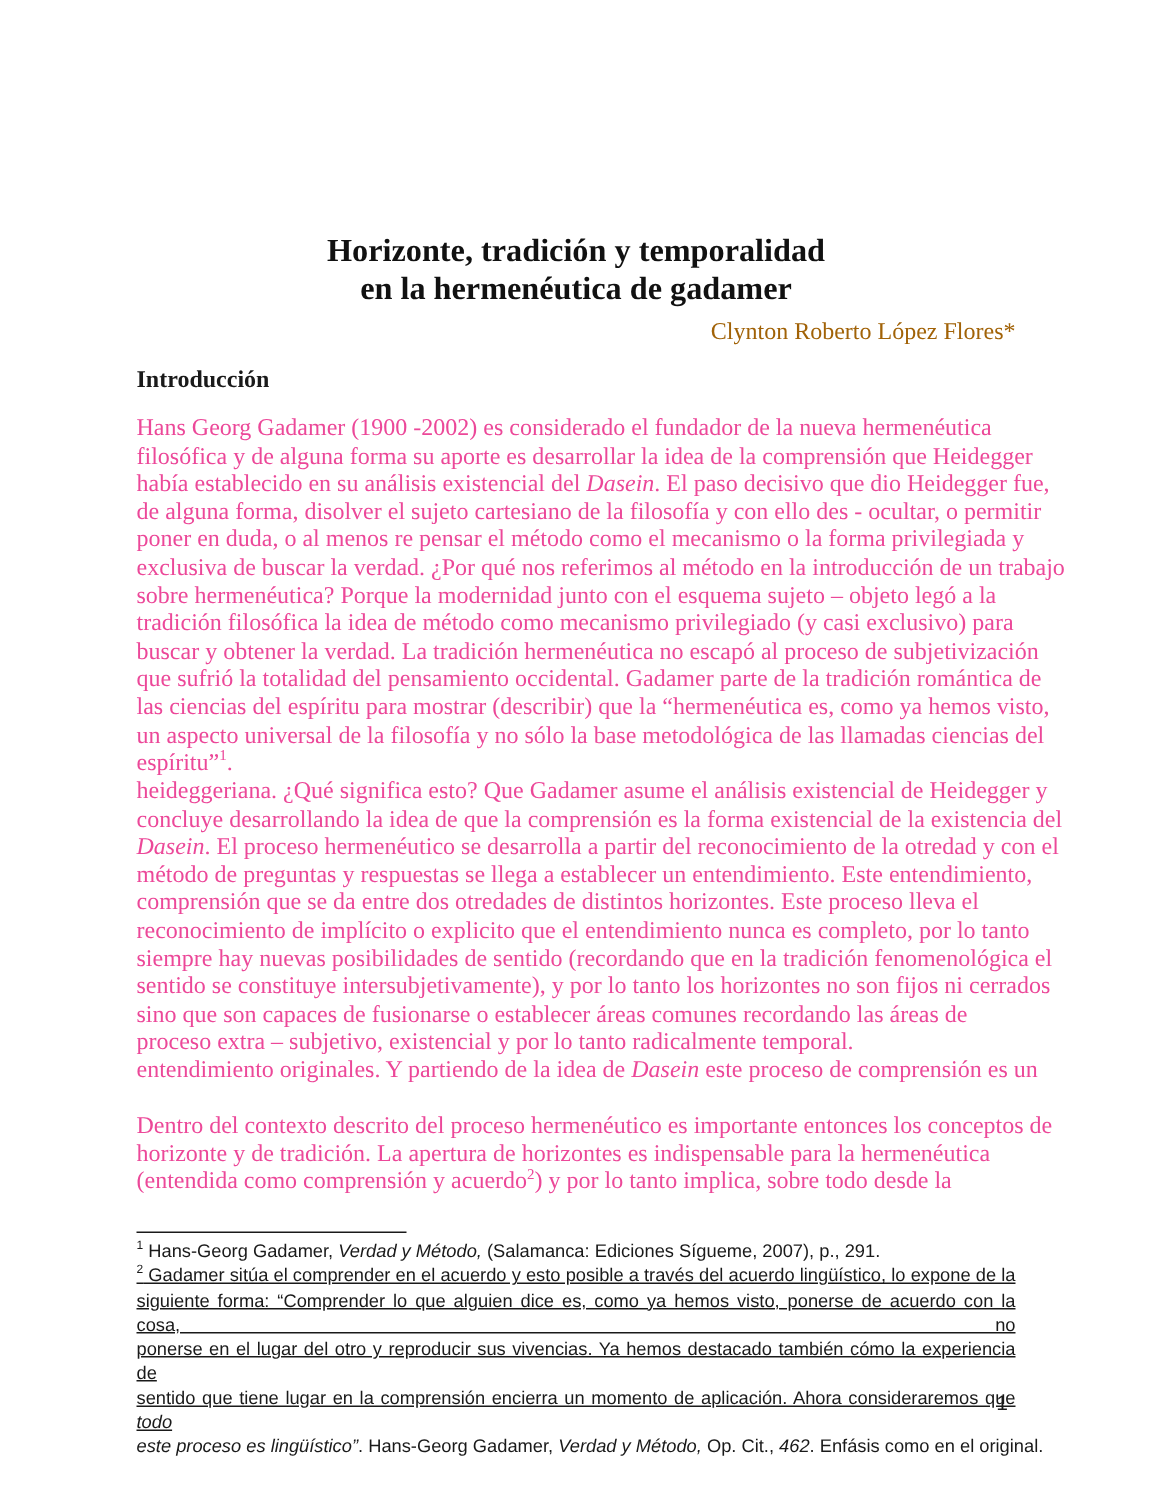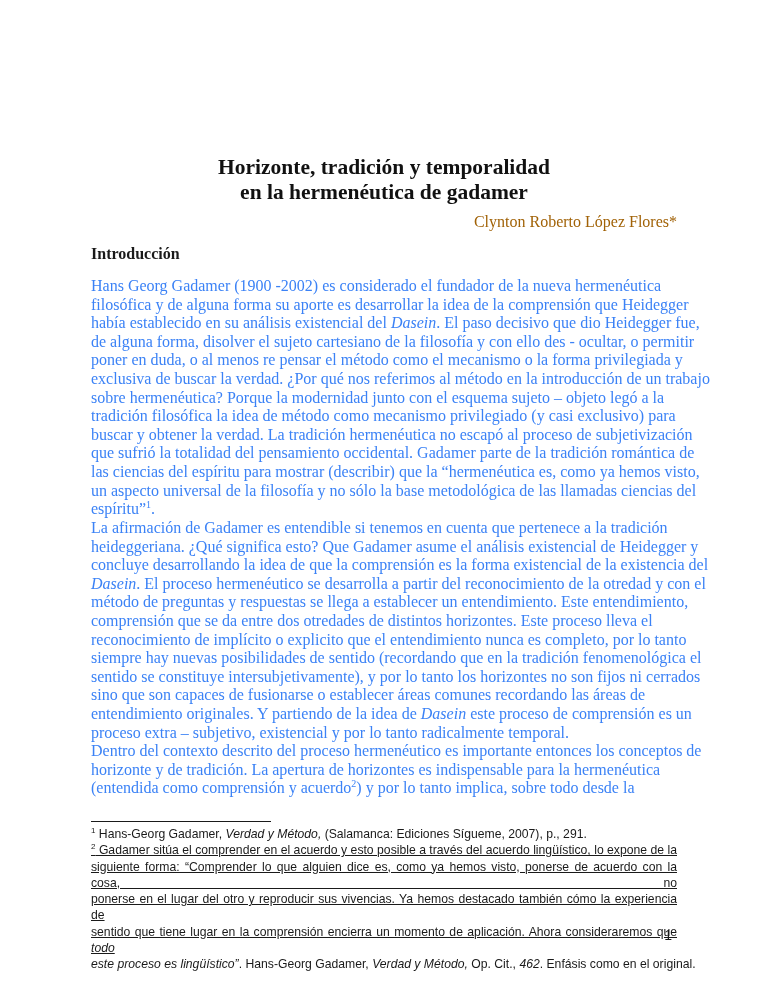--- a/index.html
+++ b/index.html
@@ -17,21 +17,21 @@
       font-family: "Liberation Serif", serif; font-size: 16px; line-height: 18.6px;
       text-align: right; color: #a16207;
     }
     .section-heading {
       position: absolute; left: 91px; top: 228px;
       font-family: "Liberation Serif", serif; font-weight: bold; font-size: 16px; line-height: 18.6px;
     }
     .body-text {
       position: absolute; left: 91px; width: 590px;
       font-family: "Liberation Serif", serif; font-size: 16px; line-height: 18.6px;
-      color: #3b82f6;
+      color: #ec4899;
     }
     .body-text .line { display: block; white-space: nowrap; }
     .para1 { top: 260px; }
     .para2 { top: 502px; }
     .para3 { top: 725px; }
     sup { font-size: 10px; line-height: 0; vertical-align: super; }
     .footnote-rule {
       position: absolute; left: 91px; top: 804px; width: 180px; height: 0;
       border-top: 1px solid #1a1a1a;
     }
@@ -73,32 +73,31 @@
     <span class="line"><span>sobre hermenéutica? Porque la modernidad junto con el esquema sujeto – objeto legó a la</span></span>
     <span class="line"><span>tradición filosófica la idea de método como mecanismo privilegiado (y casi exclusivo) para</span></span>
     <span class="line"><span>buscar y obtener la verdad. La tradición hermenéutica no escapó al proceso de subjetivización</span></span>
     <span class="line"><span>que sufrió la totalidad del pensamiento occidental. Gadamer parte de la tradición romántica de</span></span>
     <span class="line"><span>las ciencias del espíritu para mostrar (describir) que la “hermenéutica es, como ya hemos visto,</span></span>
     <span class="line"><span>un aspecto universal de la filosofía y no sólo la base metodológica de las llamadas ciencias del</span></span>
     <span class="line"><span>espíritu”</span><sup>1</sup><span>.</span></span>
   </div>
 
   <div class="body-text para2">
-    <span class="line"><span>La afirmación de Gadamer es entendible si tenemos en cuenta que pertenece a la tradición</span></span>
     <span class="line"><span>heideggeriana. ¿Qué significa esto? Que Gadamer asume el análisis existencial de Heidegger y</span></span>
     <span class="line"><span>concluye desarrollando la idea de que la comprensión es la forma existencial de la existencia del</span></span>
     <span class="line"><em>Dasein</em><span>. El proceso hermenéutico se desarrolla a partir del reconocimiento de la otredad y con el</span></span>
     <span class="line"><span>método de preguntas y respuestas se llega a establecer un entendimiento. Este entendimiento,</span></span>
     <span class="line"><span>comprensión que se da entre dos otredades de distintos horizontes.  Este proceso lleva el</span></span>
     <span class="line"><span>reconocimiento de implícito o explicito que el entendimiento nunca es completo, por lo tanto</span></span>
     <span class="line"><span>siempre hay nuevas posibilidades de sentido (recordando que en la tradición fenomenológica el</span></span>
     <span class="line"><span>sentido se constituye intersubjetivamente), y por lo tanto los horizontes no son fijos ni cerrados</span></span>
     <span class="line"><span>sino que son capaces de fusionarse o establecer áreas comunes recordando las áreas de</span></span>
+    <span class="line"><span>proceso extra – subjetivo, existencial y por lo tanto radicalmente temporal.</span></span>
     <span class="line"><span>entendimiento originales. Y partiendo de la idea de </span><em>Dasein</em><span> este proceso de comprensión es un</span></span>
-    <span class="line"><span>proceso extra – subjetivo, existencial y por lo tanto radicalmente temporal.</span></span>
   </div>
 
   <div class="body-text para3">
     <span class="line"><span>Dentro del contexto descrito del proceso hermenéutico es importante entonces los conceptos de</span></span>
     <span class="line"><span>horizonte y de tradición.  La apertura de horizontes es indispensable para la hermenéutica</span></span>
     <span class="line"><span>(entendida como comprensión y acuerdo</span><sup>2</sup><span>) y por lo tanto implica, sobre todo desde la</span></span>
   </div>
 
   <div class="footnote-rule"></div>
 

